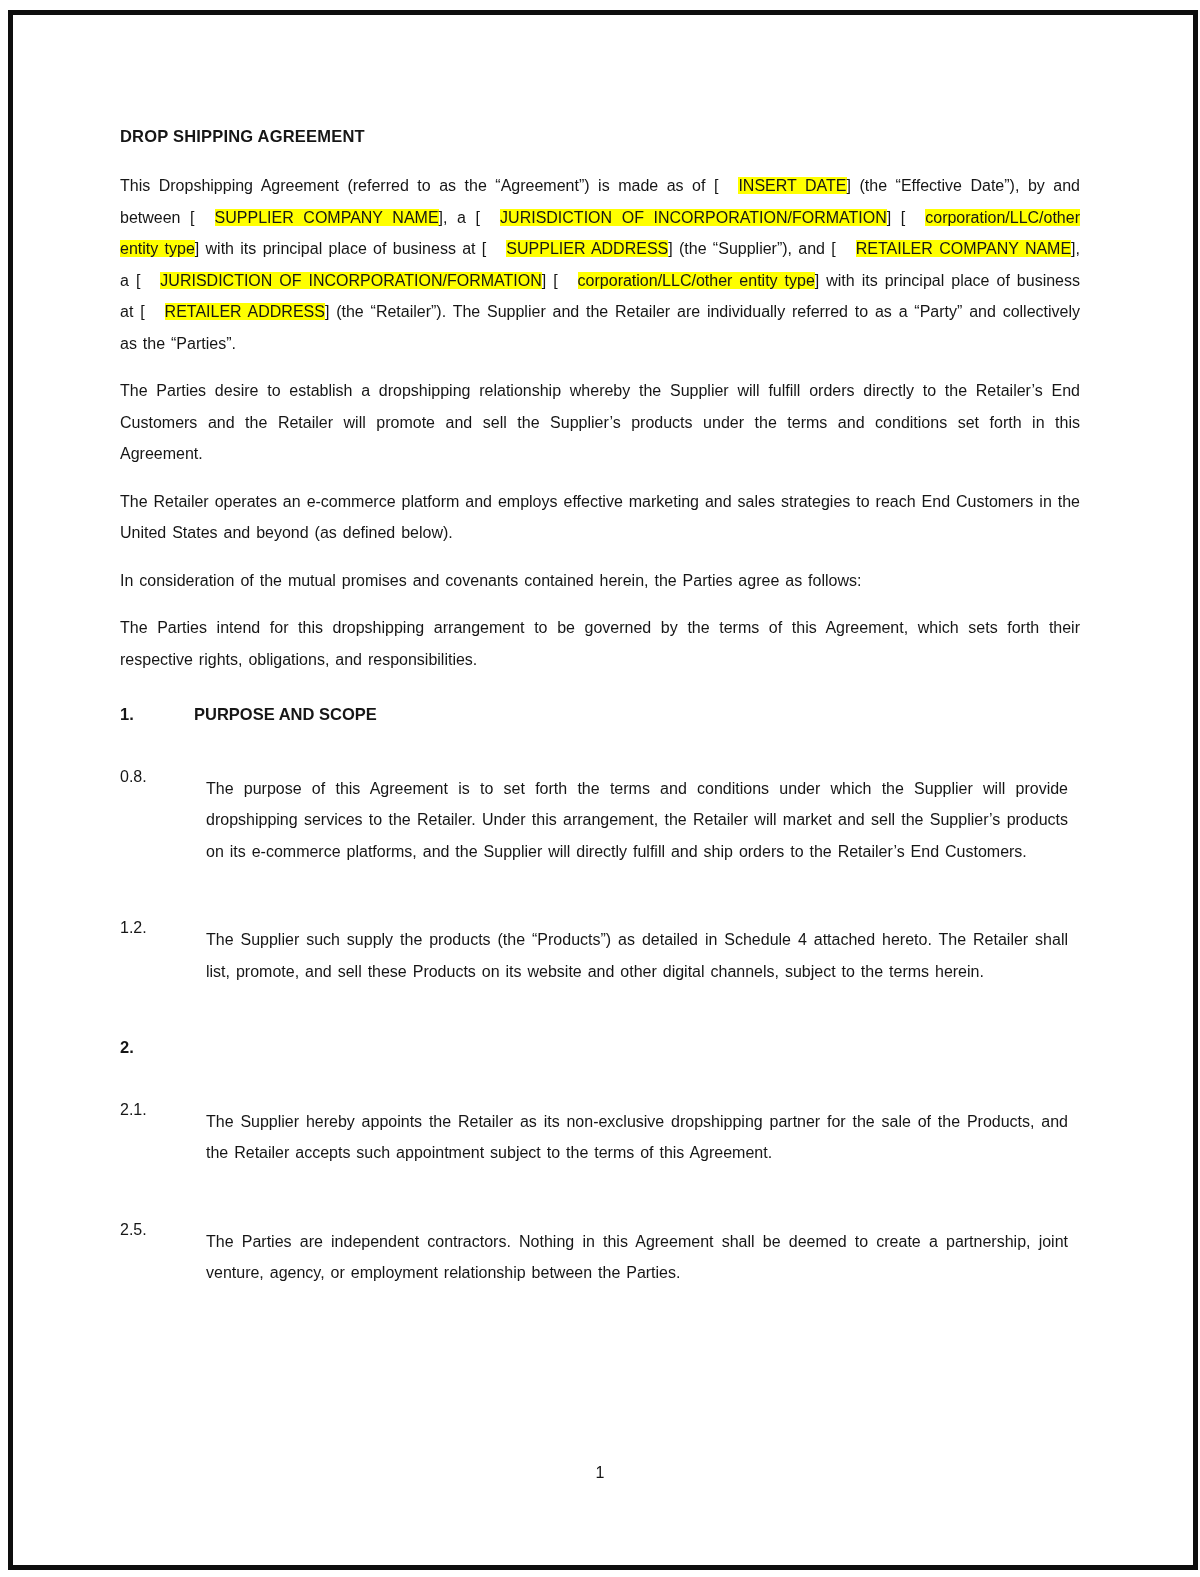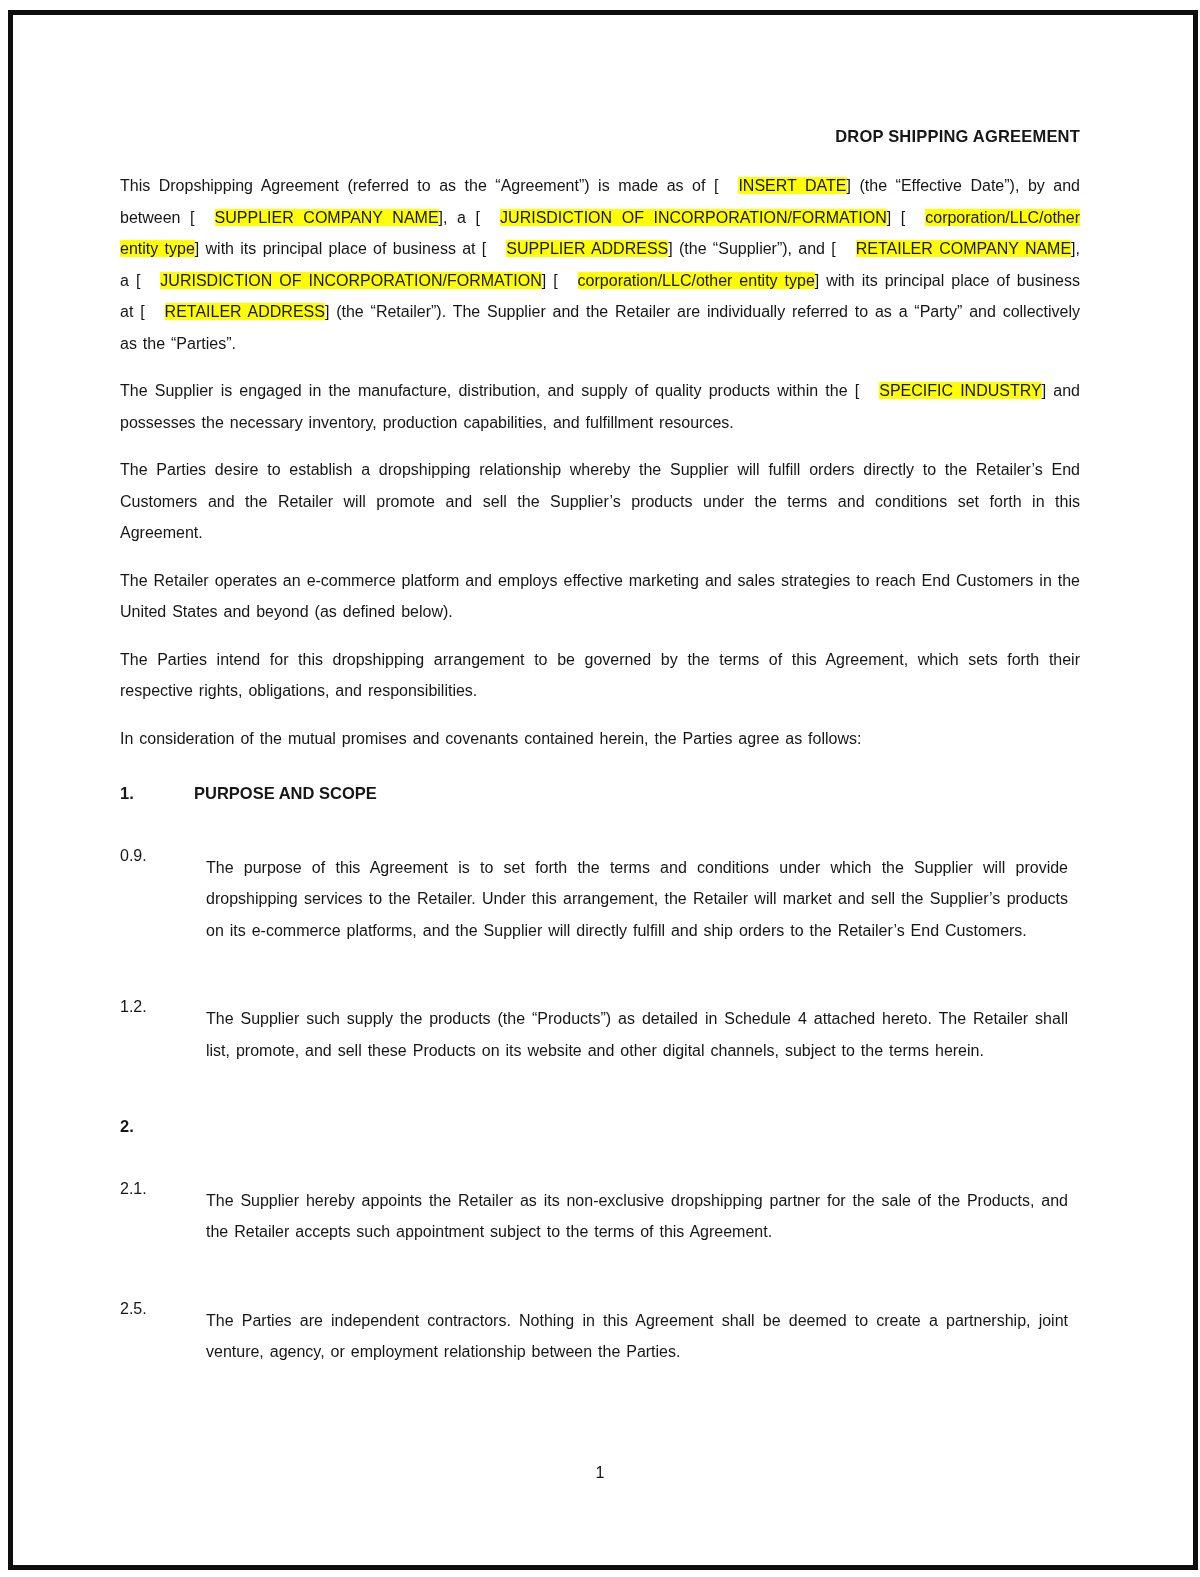--- a/index.html
+++ b/index.html
@@ -17,21 +17,21 @@
     border: 5px solid #0e0e0e;
     pointer-events: none;
   }
   .content {
     position: absolute;
     left: 120px; top: 120px;
     width: 960px;
   }
   .doc-title {
     margin: 0 0 18px 0;
-    text-align: right;
+    text-align: left;
     font-size: 16.5px;
     font-weight: bold;
     line-height: 32px;
     letter-spacing: 0.2px;
   }
   p.para {
     margin: 0 0 16px 0;
     font-size: 16px;
     line-height: 31.5px;
     text-align: justify;
@@ -70,33 +70,32 @@
 </style>
 </head>
 <body>
 
 <div class="page-frame"></div>
 
 <div class="content">
   <h1 class="doc-title">DROP SHIPPING AGREEMENT</h1>
   <div>
       <p class="para"><span>This Dropshipping Agreement (referred to as the “</span><span class="b">Agreement</span><span>”) is made as of [</span><span class="hl">INSERT DATE</span><span>] (the “</span><span class="b">Effective Date</span><span>”), by and between [</span><span class="hl">SUPPLIER COMPANY NAME</span><span>], a [</span><span class="hl">JURISDICTION OF INCORPORATION/FORMATION</span><span>] [</span><span class="hl">corporation/LLC/other entity type</span><span>] with its principal place of business at [</span><span class="hl">SUPPLIER ADDRESS</span><span>] (the “</span><span class="b">Supplier</span><span>”), and [</span><span class="hl">RETAILER COMPANY NAME</span><span>], a [</span><span class="hl">JURISDICTION OF INCORPORATION/FORMATION</span><span>] [</span><span class="hl">corporation/LLC/other entity type</span><span>] with its principal place of business at [</span><span class="hl">RETAILER ADDRESS</span><span>] (the “</span><span class="b">Retailer</span><span>”). The Supplier and the Retailer are individually referred to as a “</span><span class="b">Party</span><span>” and collectively as the “</span><span class="b">Parties</span><span>”.</span></p>
-      <p class="para"><span>The Supplier is engaged in the manufacture, distribution, and supply of quality products within the [</span><span class="hl">SPECIFIC INDUSTRY</span><span>] and possesses the necessary inventory, production capabilities, and fulfillment resources.</span></p>
       <p class="para"><span>The Parties desire to establish a dropshipping relationship whereby the Supplier will fulfill orders directly to the Retailer’s End Customers and the Retailer will promote and sell the Supplier’s products under the terms and conditions set forth in this Agreement.</span></p>
       <p class="para"><span>The Retailer operates an e-commerce platform and employs effective marketing and sales strategies to reach End Customers in the United States and beyond (as defined below).</span></p>
+      <p class="para"><span>In consideration of the mutual promises and covenants contained herein, the Parties agree as follows:</span></p>
       <p class="para"><span>The Parties intend for this dropshipping arrangement to be governed by the terms of this Agreement, which sets forth their respective rights, obligations, and responsibilities.</span></p>
-      <p class="para"><span>In consideration of the mutual promises and covenants contained herein, the Parties agree as follows:</span></p>
     </div>
   <div>
       <div class="heading-row">
         <span class="num">1.</span>
         <span>PURPOSE AND SCOPE</span>
       </div>
       <div class="clause">
-        <span class="num">0.9.</span>
+        <span class="num">0.8.</span>
         <p class="clause-text"><span>The purpose of this Agreement is to set forth the terms and conditions under which the Supplier will provide dropshipping services to the Retailer. Under this arrangement, the Retailer will market and sell the Supplier’s products on its e-commerce platforms, and the Supplier will directly fulfill and ship orders to the Retailer’s End Customers.</span></p>
       </div>
       <div class="clause">
         <span class="num">1.2.</span>
         <p class="clause-text"><span>The Supplier such supply the products (the “</span><span class="b">Products</span><span>”) as detailed in Schedule 4 attached hereto. The Retailer shall list, promote, and sell these Products on its website and other digital channels, subject to the terms herein.</span></p>
       </div>
       <div class="heading-row">
         <span class="num">2.</span>
       </div>
       <div class="clause">

